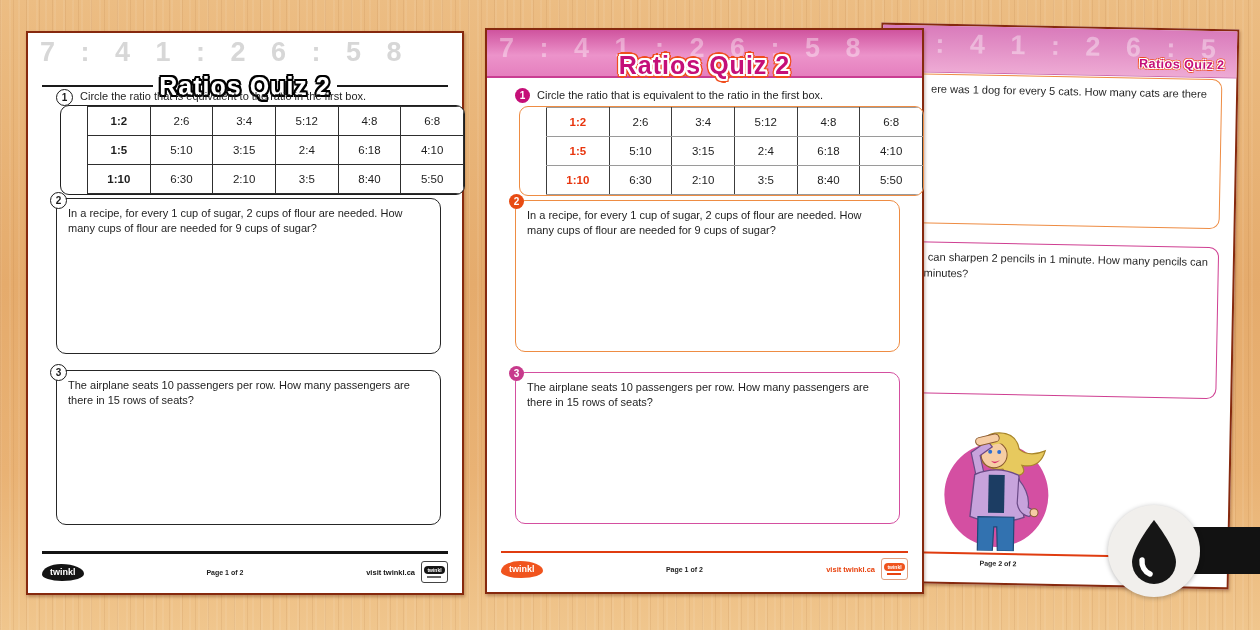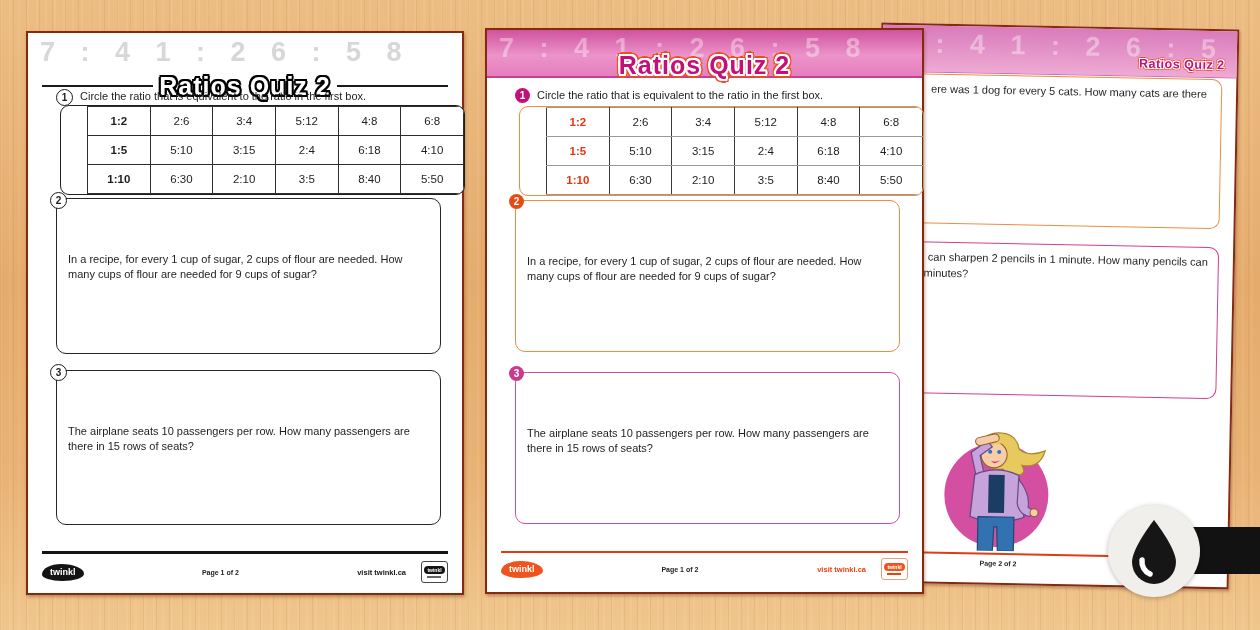--- a/index.html
+++ b/index.html
@@ -67,40 +67,40 @@
   .rtable{width:100%; border-collapse:collapse; table-layout:fixed;}
   .rtable td{height:26px; text-align:center; font-size:11.5px; color:#1e1e1e;}
   .page-left .rtable td{border:1px solid #2e2e2e;}
   .page-middle .rtable td{border-left:1px solid #3c3c3c; border-right:1px solid #3c3c3c; border-top:1px solid #9a9a9a; border-bottom:1px solid #9a9a9a;}
   .rtable td.lead{font-weight:700;}
   .page-middle .rtable td.lead{color:#e8350e;}
 
   
   .qbox{position:absolute; left:28px; width:383px; border-radius:10px; background:#fff;}
   .qbox .qnum{position:absolute; top:-7px; left:-7px;}
-  .qbox .qtext{display:block; padding:7px 11px 0 11px;margin-top:46px;}
+  .qbox .qtext{display:block; padding:7px 11px 0 11px;}
   .qbox.bw{border:1.4px solid #262626;}
   .qbox.bord-orange{border:1.6px solid #ee8c43;}
   .qbox.bord-pink{border:1.6px solid #d44fa0;}
   .page-left .qbox.q2{top:165px; height:154px;}
   .page-left .qbox.q3{top:337px; height:153px;}
   .page-middle .qbox.q2{top:170px; height:150px;}
   .page-middle .qbox.q3{top:342px; height:150px;}
 
   
   .footline{position:absolute; left:14px; right:14px;}
   .footline.bw{top:518px; height:3px; background:#141414;}
   .footline.col{top:521px; height:2px; background:#e03c10;}
   .footrow{position:absolute; left:14px; right:14px; top:524px; height:30px; display:flex; align-items:center; justify-content:space-between;}
   .cloud{font-size:9px; font-weight:700; padding:4px 8px; line-height:1;
     border-radius:46% 54% 52% 48% / 62% 58% 42% 38%;}
   .cloud.bw{background:#141414; color:#fff;}
   .cloud.col{background:#f0541e; color:#fff;}
   .pageno{font-size:7px; font-weight:700; color:#222;}
-  .visitwrap{display:flex; align-items:center; gap:15px;}
+  .visitwrap{display:flex; align-items:center; gap:6px;}
   .visit{font-size:7.5px; font-weight:700;}
   .visit.bw{color:#141414;}
   .visit.col{color:#e8420e;}
   .qbadge{width:25px; height:20px; border-radius:3px; background:#fff; display:flex; flex-direction:column; align-items:center; justify-content:center; gap:2px;}
   .qbadge.bw{border:1px solid #444;}
   .qbadge.col{border:1px solid #e0a080;}
   .qbadge .bcloud{font-size:5px; line-height:1; color:#fff; padding:1.5px 3px; border-radius:5px; font-weight:700;}
   .qbadge.bw .bcloud{background:#141414;}
   .qbadge.col .bcloud{background:#f0541e;}
   .qbadge .bline{width:14px; height:1.5px;}

